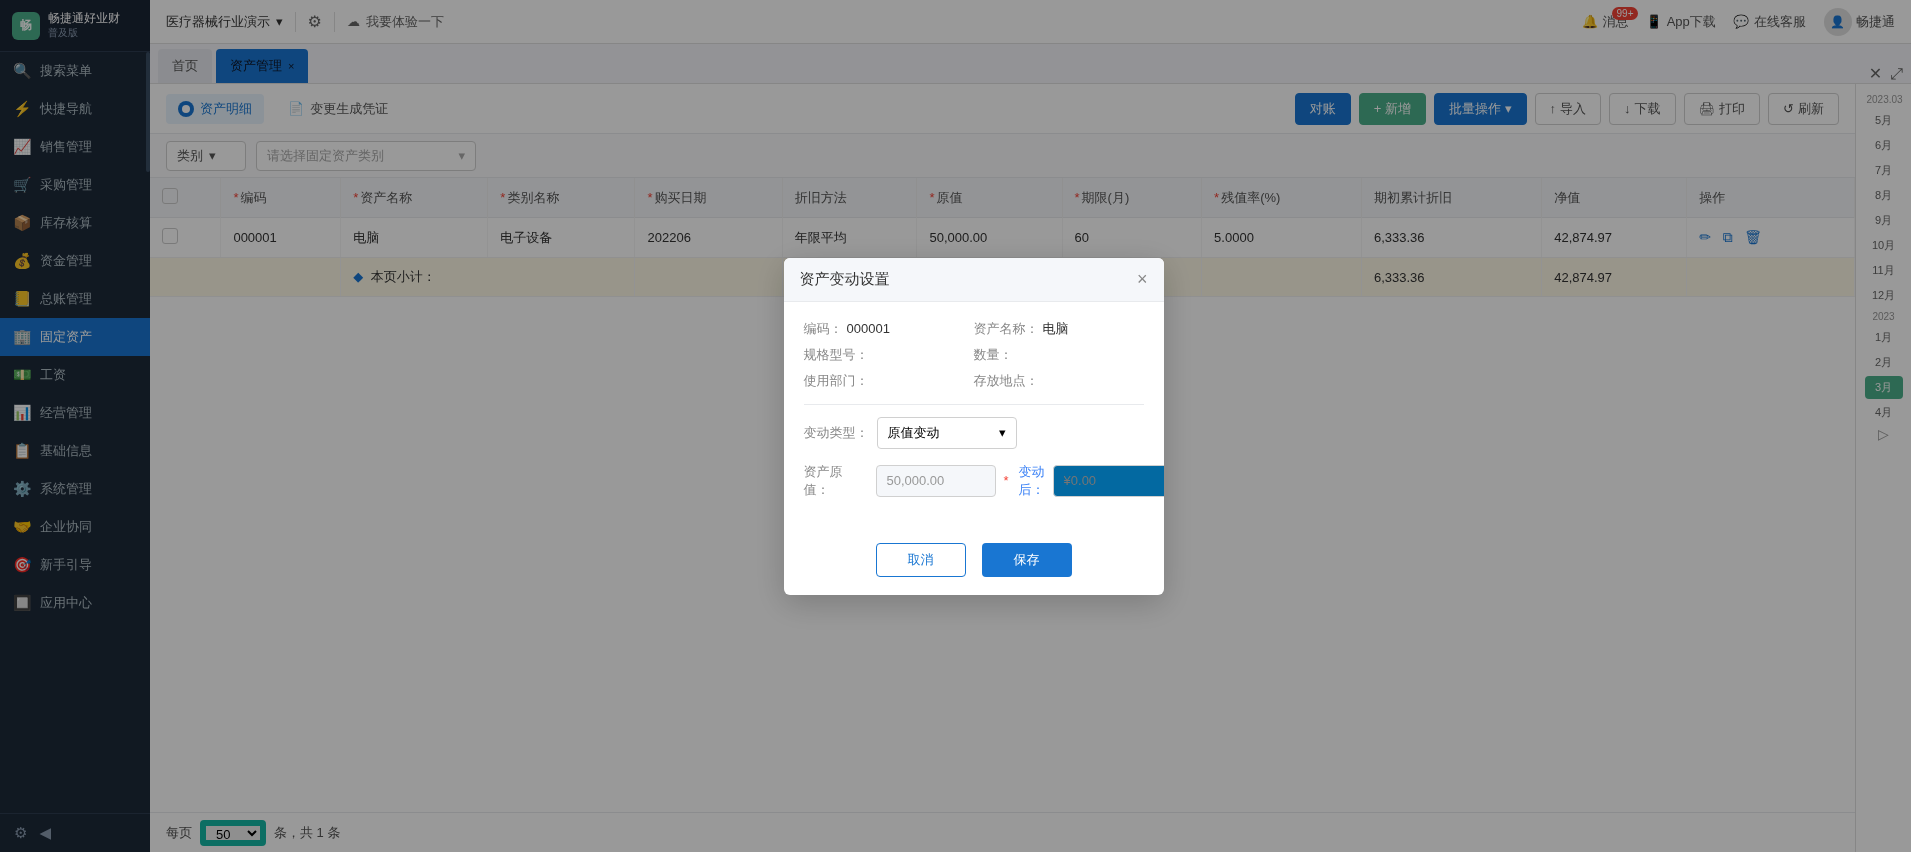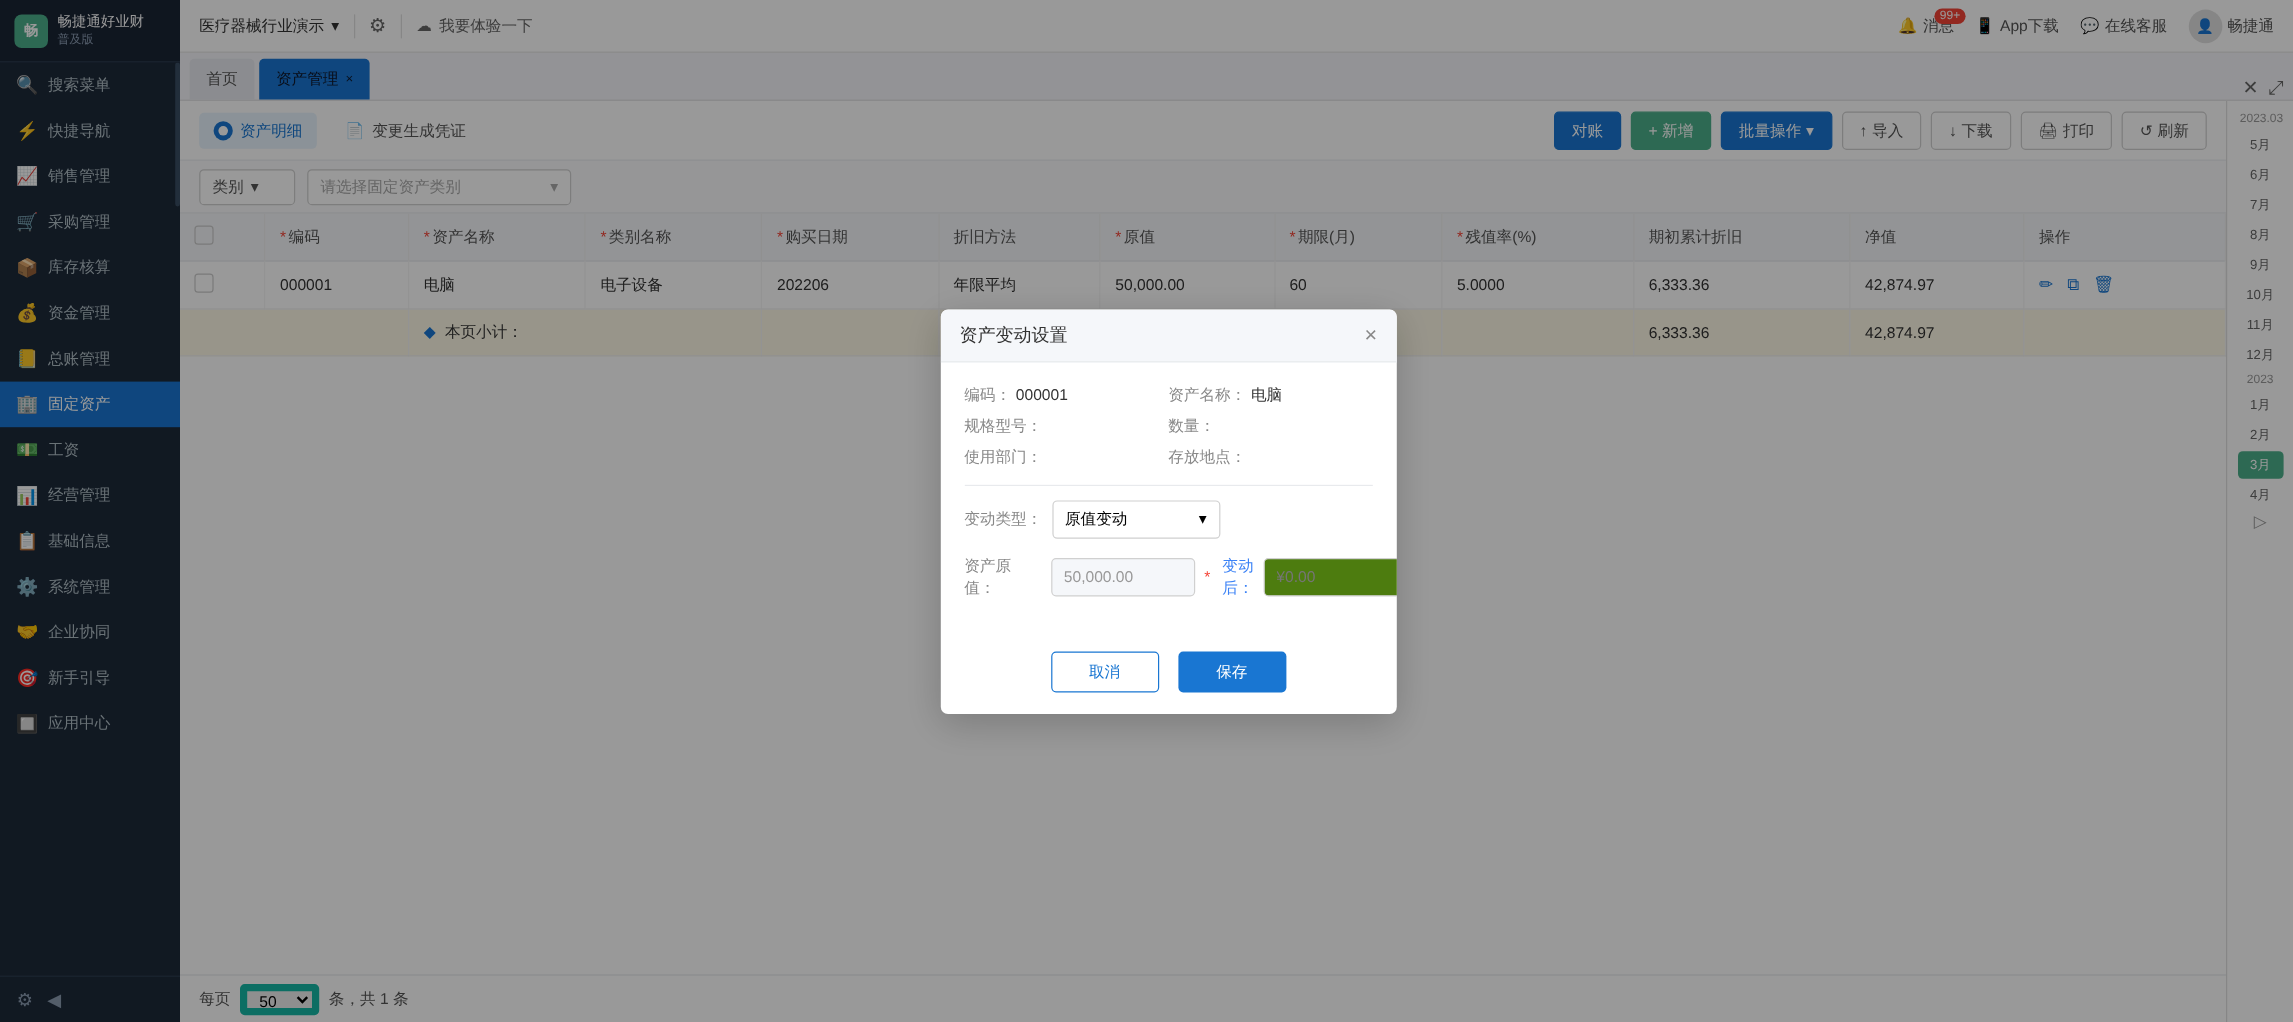--- a/index.html
+++ b/index.html
@@ -409,21 +409,21 @@
       cursor: pointer;
       background: #fff;
     }
     .modal-input {
       height: 32px;
       border: 1px solid #d0d0d0;
       border-radius: 4px;
       padding: 0 10px;
       font-size: 13px;
       min-width: 120px;
-      background: #4d7c0f;
+      background: #0369a1;
     }
     .modal-input.readonly { background: #f5f7fa; color: #999; }
     .modal-required { color: #f44336; margin-right: 2px; }
     .modal-footer {
       display: flex;
       justify-content: center;
       gap: 16px;
       padding: 12px 20px 18px;
     }
     .modal-btn-cancel {

